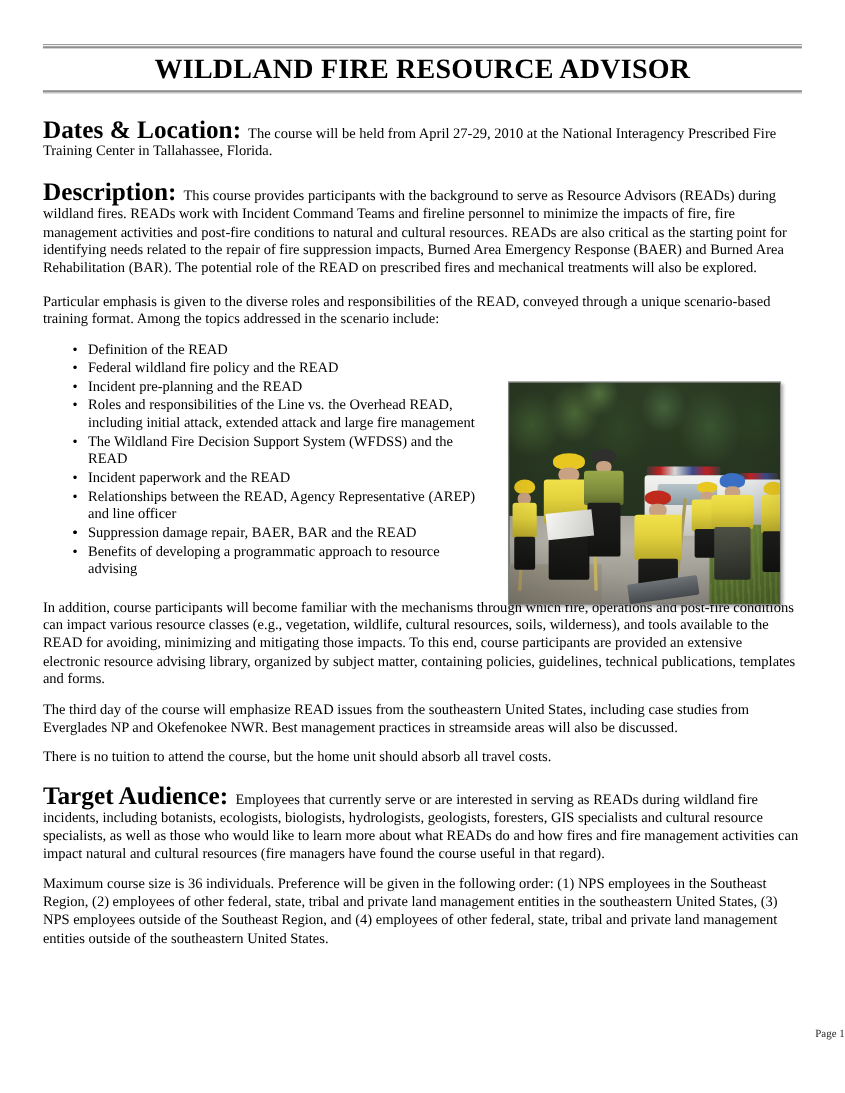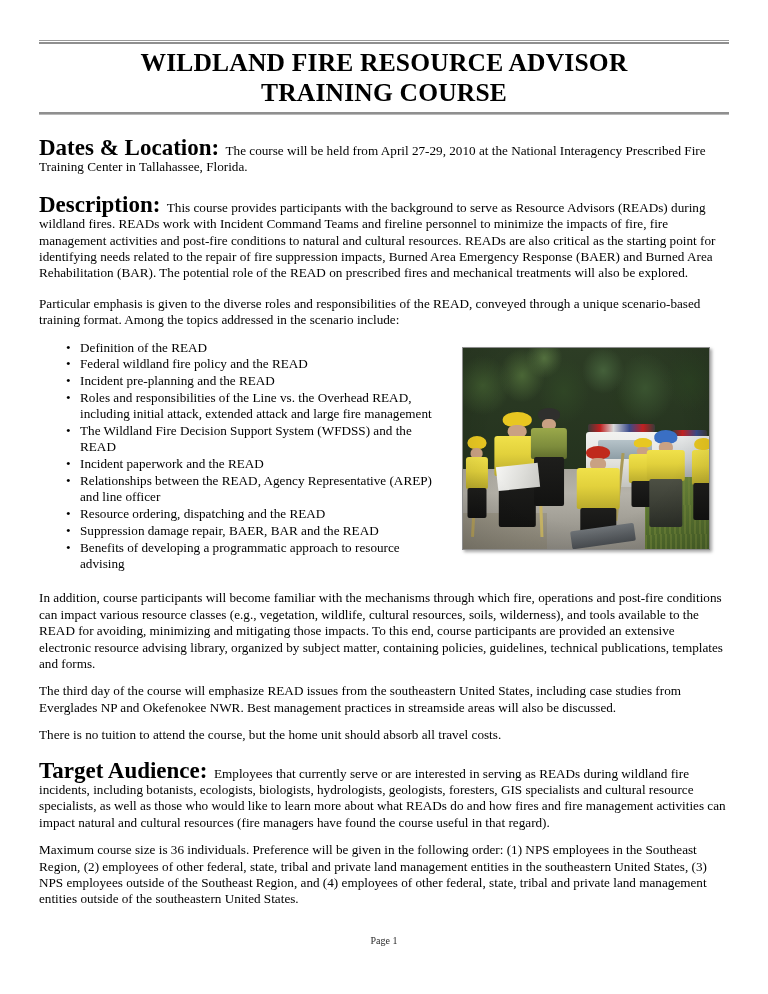--- a/index.html
+++ b/index.html
@@ -253,57 +253,56 @@
     left: 0; top: 0; width: 100%; height: 100%;
     background: radial-gradient(ellipse at 50% 45%, rgba(0,0,0,0) 55%, rgba(0,0,0,0.18) 100%);
   }
 
   
   .footer {
     position: absolute;
     left: 0;
     top: 935px;
     width: 768px;
-    text-align: center;
+    text-align: right;
     font-size: 10px;
     line-height: 12px;
     color: #2a2a2a;
   }
 </style>
 </head>
 <body>
 
 <div class="page">
 
   <div class="content">
 
     <div class="rule-top"></div>
 
     <div class="doc-title">
       <span class="tline">WILDLAND FIRE RESOURCE ADVISOR</span>
-      <span class="tline">TRAINING COURSE</span>
     </div>
 
     <div class="rule-bottom"></div>
 
     <div class="para block-dates"><span class="lead">Dates &amp; Location:</span><span class="sect">&nbsp; </span><span>The course will be held from April 27-29, 2010 at the National Interagency Prescribed Fire Training Center in Tallahassee, Florida.</span></div>
 
     <div class="para block-desc"><span class="lead">Description:</span><span class="sect">&nbsp; </span><span>This course provides participants with the background to serve as Resource Advisors (READs) during wildland fires. READs work with Incident Command Teams and fireline personnel to minimize the impacts of fire, fire management activities and post-fire conditions to natural and cultural resources.  READs are also critical as the starting point for identifying needs related to the repair of fire suppression impacts, Burned Area Emergency Response (BAER) and Burned Area Rehabilitation (BAR).  The potential role of the READ on prescribed fires and mechanical treatments will also be explored.</span></div>
 
     <div class="para block-emph"><span>Particular emphasis is given to the diverse roles and responsibilities of the READ, conveyed through a unique scenario-based training format.  Among the topics addressed in the scenario include:</span></div>
 
     <ul class="bullets">
       <li><span class="dot">•</span><span>Definition of the READ</span></li>
       <li><span class="dot">•</span><span>Federal wildland fire policy and the READ</span></li>
       <li><span class="dot">•</span><span>Incident pre-planning and the READ</span></li>
       <li><span class="dot">•</span><span>Roles and responsibilities of the Line vs. the Overhead READ, including initial attack, extended attack and large fire management</span></li>
       <li><span class="dot">•</span><span>The Wildland Fire Decision Support System (WFDSS) and the READ</span></li>
       <li><span class="dot">•</span><span>Incident paperwork and the READ</span></li>
       <li><span class="dot">•</span><span>Relationships between the READ, Agency Representative (AREP) and line officer</span></li>
-      <li><span class="dot">•</span><span>Resource ordering, dispatching and the READ</span></li>
+      <li><span class="dot">•</span></li>
       <li><span class="dot">•</span><span>Suppression damage repair, BAER, BAR and the READ</span></li>
       <li><span class="dot">•</span><span>Benefits of developing a programmatic approach to resource advising</span></li>
     </ul>
 
     <div class="para after-bullets"><span>In addition, course participants will become familiar with the mechanisms through which fire, operations and post-fire conditions can impact various resource classes (e.g., vegetation, wildlife, cultural resources, soils, wilderness), and tools available to the READ for avoiding, minimizing and mitigating those impacts.  To this end, course participants are provided an extensive electronic resource advising library, organized by subject matter, containing policies, guidelines, technical publications, templates and forms.</span></div>
 
     <div class="para"><span>The third day of the course will emphasize READ issues from the southeastern United States, including case studies from Everglades NP and Okefenokee NWR.  Best management practices in streamside areas will also be discussed.</span></div>
 
     <div class="para"><span>There is no tuition to attend the course, but the home unit should absorb all travel costs.</span></div>
 

